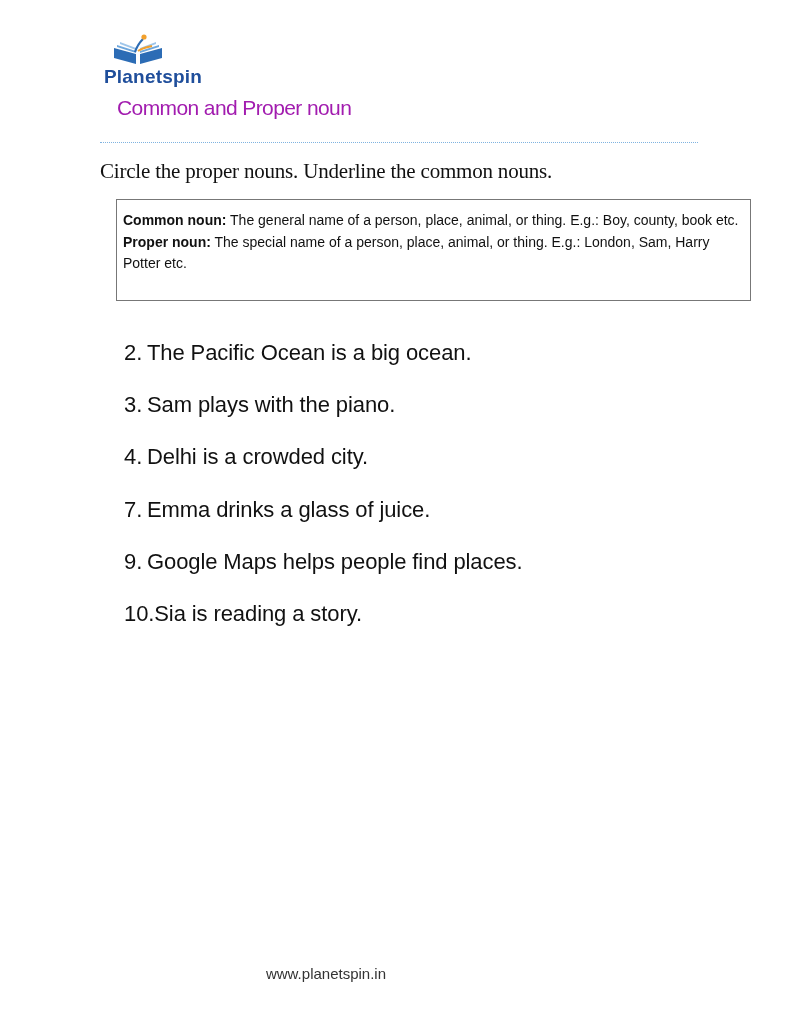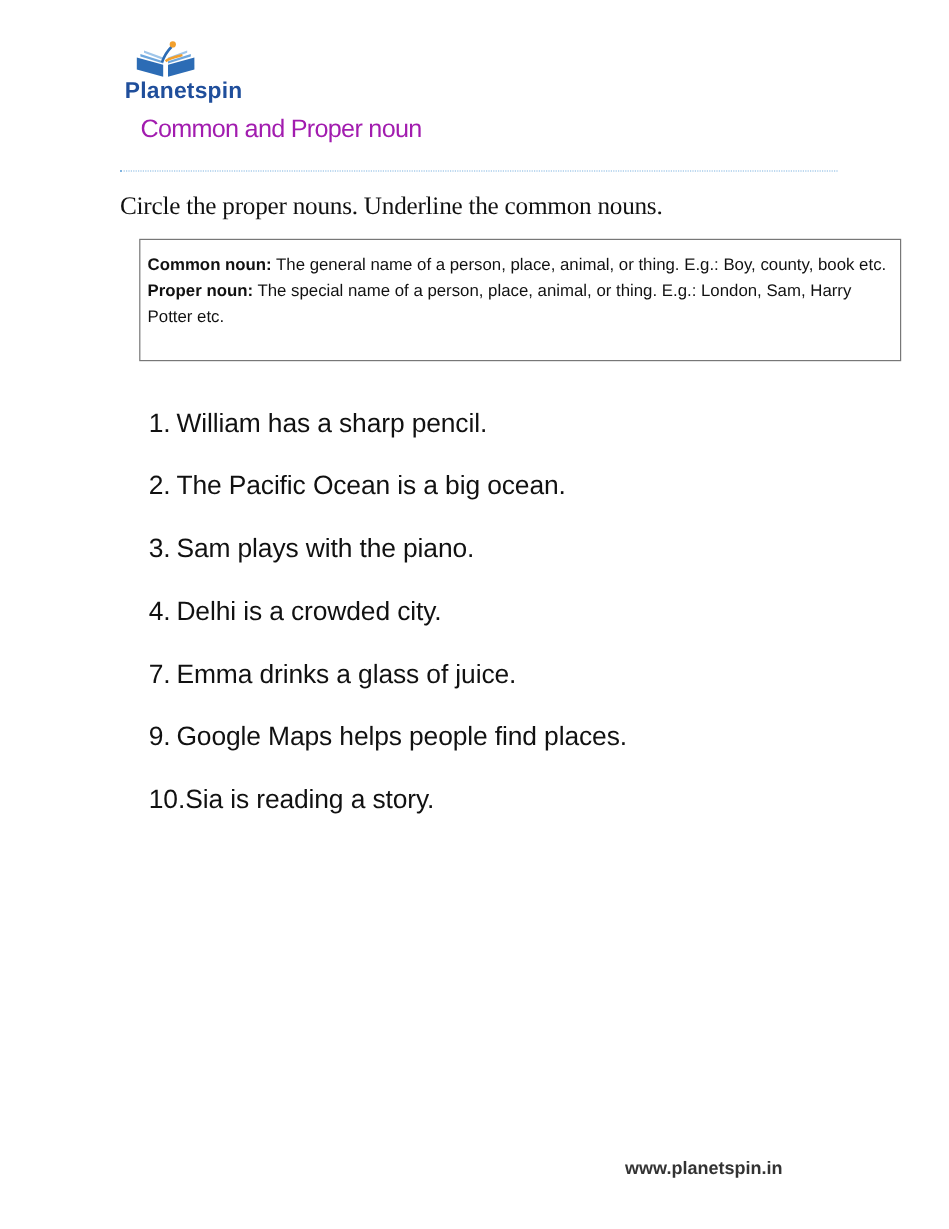--- a/index.html
+++ b/index.html
@@ -102,24 +102,23 @@
     }
     .questions .num {
       display: inline-block;
       min-width: 23px;
     }
     .footer {
       position: absolute;
       left: 0;
       width: 652px;
       top: 965px;
-      text-align: right;
+      text-align: center;
       font-size: 15px;
       color: #333333;
-      font-weight: bold;
     }
   </style>
 </head>
 <body>
 
 <div class="logo">
   <svg width="52" height="32" viewBox="0 0 52 32">
     <path d="M2 14 L24 20 L24 30 L2 24 Z" fill="#2c6cb5"></path>
     <path d="M50 14 L28 20 L28 30 L50 24 Z" fill="#2c6cb5"></path>
     <path d="M5 11 L24 17 L24 19 L5 13 Z" fill="#6ea7dd"></path>
@@ -137,21 +136,20 @@
 <div class="title-rule"></div>
 
 <div class="instructions">Circle the proper nouns. Underline the common nouns.</div>
 
 <div class="definition-box">
   <p><b>Common noun:</b><span> The general name of a person, place, animal, or thing. E.g.: Boy, county, book etc.</span></p>
   <p><b>Proper noun:</b><span> The special name of a person, place, animal, or thing. E.g.: London, Sam, Harry Potter etc.</span></p>
 </div>
 
 <ol class="questions">
-  <li><span class="num">1.</span><span>William has a sharp pencil.</span></li>
   <li><span class="num">2.</span><span>The Pacific Ocean is a big ocean.</span></li>
   <li><span class="num">3.</span><span>Sam plays with the piano.</span></li>
   <li><span class="num">4.</span><span>Delhi is a crowded city.</span></li>
   <li><span class="num">7.</span><span>Emma drinks a glass of juice.</span></li>
   <li><span class="num">9.</span><span>Google Maps helps people find places.</span></li>
   <li><span class="num">10.</span><span>Sia is reading a story.</span></li>
 </ol>
 
 <div class="footer">www.planetspin.in</div>
 

